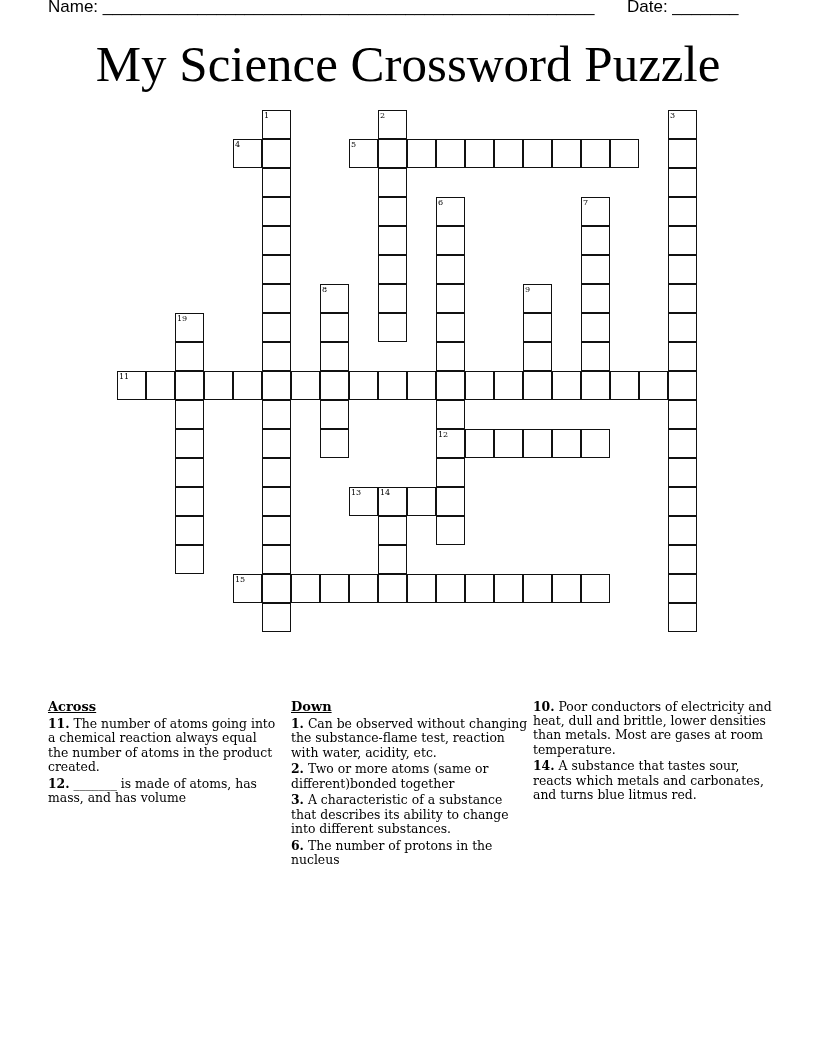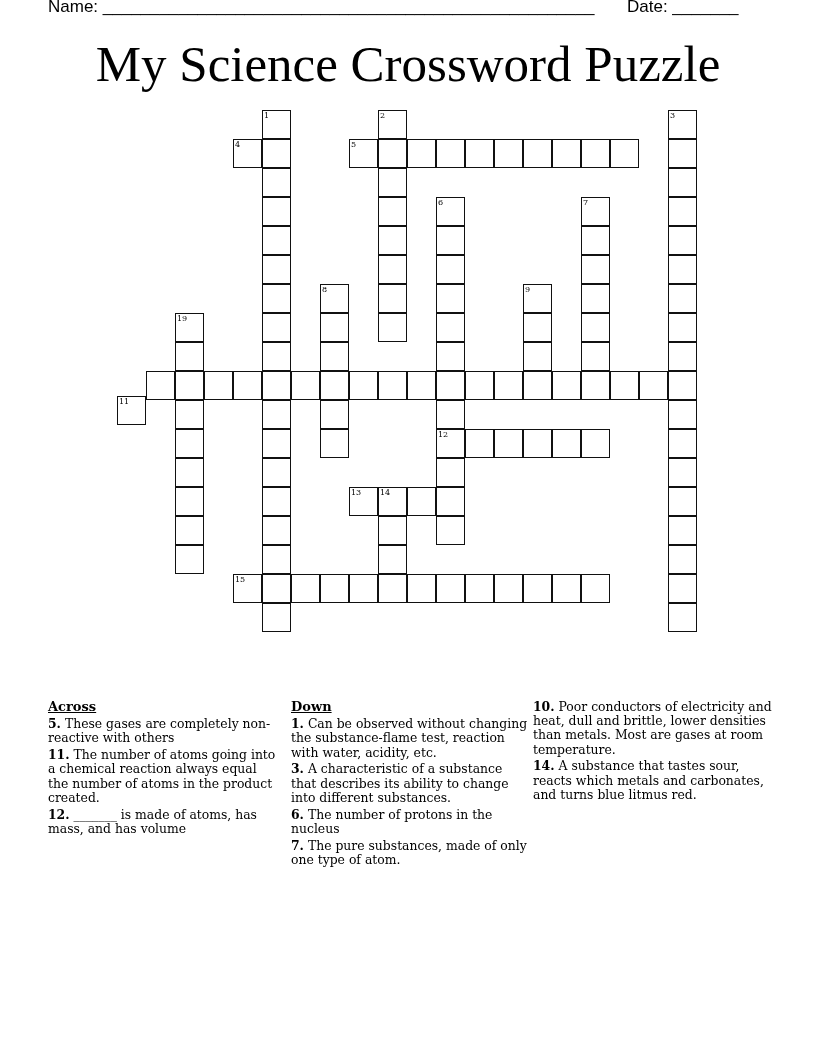--- a/index.html
+++ b/index.html
@@ -151,21 +151,21 @@
       <span class="num">19</span>
     </div>
     <div class="cell" style="left: 58px; top: 232px;"></div>
     <div class="cell" style="left: 58px; top: 261px;"></div>
     <div class="cell" style="left: 58px; top: 290px;"></div>
     <div class="cell" style="left: 58px; top: 319px;"></div>
     <div class="cell" style="left: 58px; top: 348px;"></div>
     <div class="cell" style="left: 58px; top: 377px;"></div>
     <div class="cell" style="left: 58px; top: 406px;"></div>
     <div class="cell" style="left: 58px; top: 435px;"></div>
-    <div class="cell" style="left: 0px; top: 261px; margin-top: 25px;">
+    <div class="cell" style="left: 0px; top: 261px;">
       <span class="num">11</span>
     </div>
     <div class="cell" style="left: 29px; top: 261px;"></div>
     <div class="cell" style="left: 87px; top: 261px;"></div>
     <div class="cell" style="left: 116px; top: 261px;"></div>
     <div class="cell" style="left: 174px; top: 261px;"></div>
     <div class="cell" style="left: 232px; top: 261px;"></div>
     <div class="cell" style="left: 261px; top: 261px;"></div>
     <div class="cell" style="left: 290px; top: 261px;"></div>
     <div class="cell" style="left: 348px; top: 261px;"></div>
@@ -198,29 +198,28 @@
     <div class="cell" style="left: 319px; top: 464px;"></div>
     <div class="cell" style="left: 348px; top: 464px;"></div>
     <div class="cell" style="left: 377px; top: 464px;"></div>
     <div class="cell" style="left: 406px; top: 464px;"></div>
     <div class="cell" style="left: 435px; top: 464px;"></div>
     <div class="cell" style="left: 464px; top: 464px;"></div>
   </div>
 
 <div class="clues col1">
   <div class="head">Across</div>
-  <div class="clue"><span class="n">5.</span> <span>These gases are completely non-reactive with others</span></div>
   <div class="clue"><span class="n">11.</span> <span>The number of atoms going into a chemical reaction always equal the number of atoms in the product created.</span></div>
   <div class="clue"><span class="n">12.</span> <span>_______ is made of atoms, has mass, and has volume</span></div>
 </div>
 
 <div class="clues col2">
   <div class="head">Down</div>
   <div class="clue"><span class="n">1.</span> <span>Can be observed without changing the substance-flame test, reaction with water, acidity, etc.</span></div>
+  <div class="clue"><span class="n">2.</span> <span>Two or more atoms (same or different)bonded together</span></div>
   <div class="clue"><span class="n">3.</span> <span>A characteristic of a substance that describes its ability to change into different substances.</span></div>
   <div class="clue"><span class="n">6.</span> <span>The number of protons in the nucleus</span></div>
-  <div class="clue"><span class="n">7.</span> <span>The pure substances, made of only one type of atom.</span></div>
 </div>
 
 <div class="clues col3">
   <div class="clue"><span class="n">10.</span> <span>Poor conductors of electricity and heat, dull and brittle, lower densities than metals. Most are gases at room temperature.</span></div>
   <div class="clue"><span class="n">14.</span> <span>A substance that tastes sour, reacts which metals and carbonates, and turns blue litmus red.</span></div>
 </div>
 
 </body></html>

